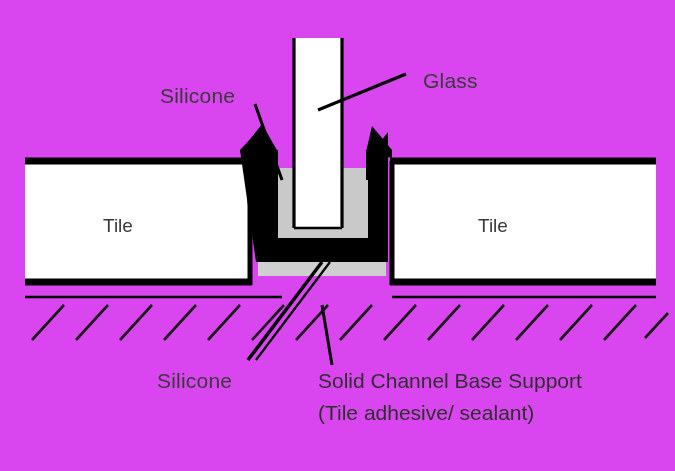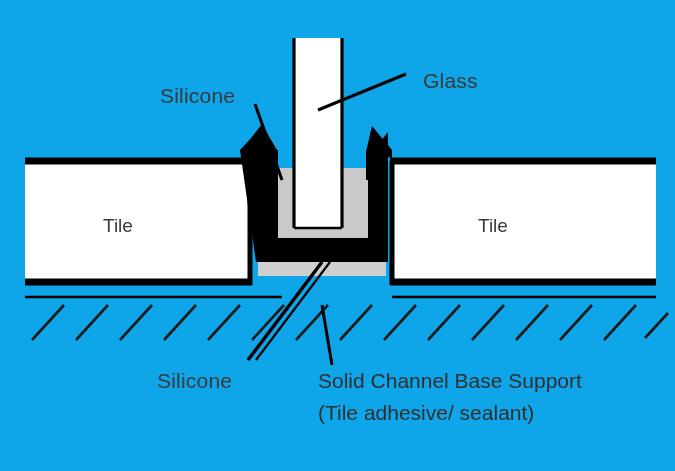--- a/index.html
+++ b/index.html
@@ -7,21 +7,21 @@
     padding: 0;
     background: #ffffff;
   }
   body {
     font-family: "Liberation Sans", sans-serif;
   }
   #diagram-root {
     position: relative;
     width: 675px;
     height: 471px;
-    background: #0ea5e9;
+    background: #d946ef;
     overflow: hidden;
   }
   svg#diagram-svg {
     position: absolute;
     left: 0;
     top: 0;
     width: 675px;
     height: 471px;
     display: block;
   }

